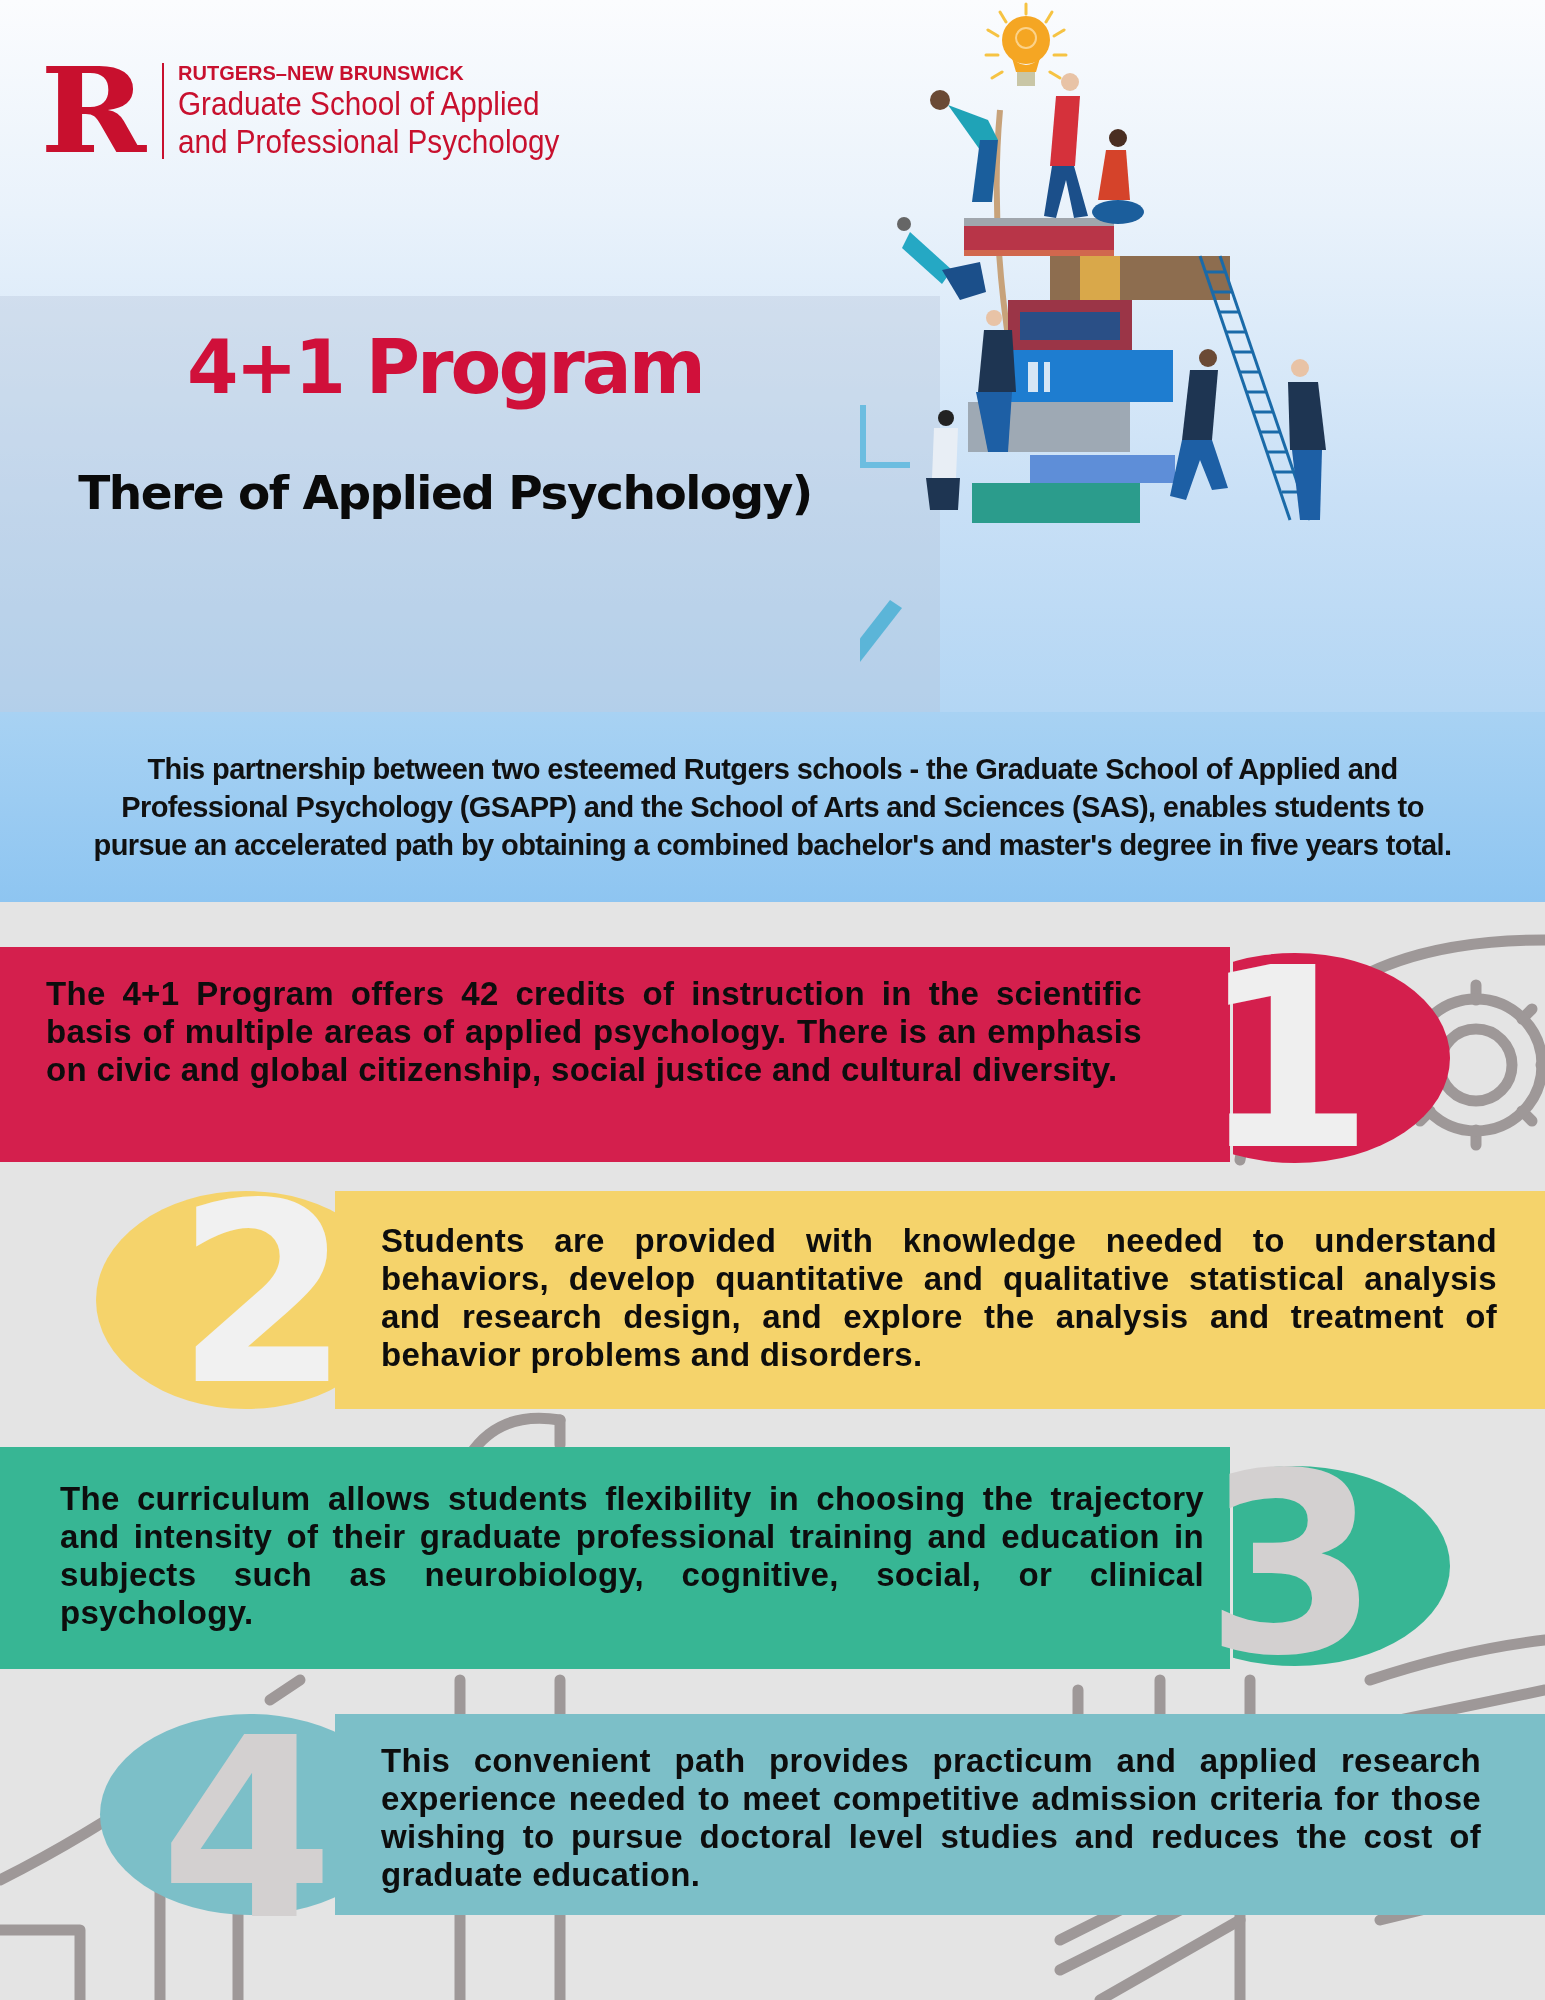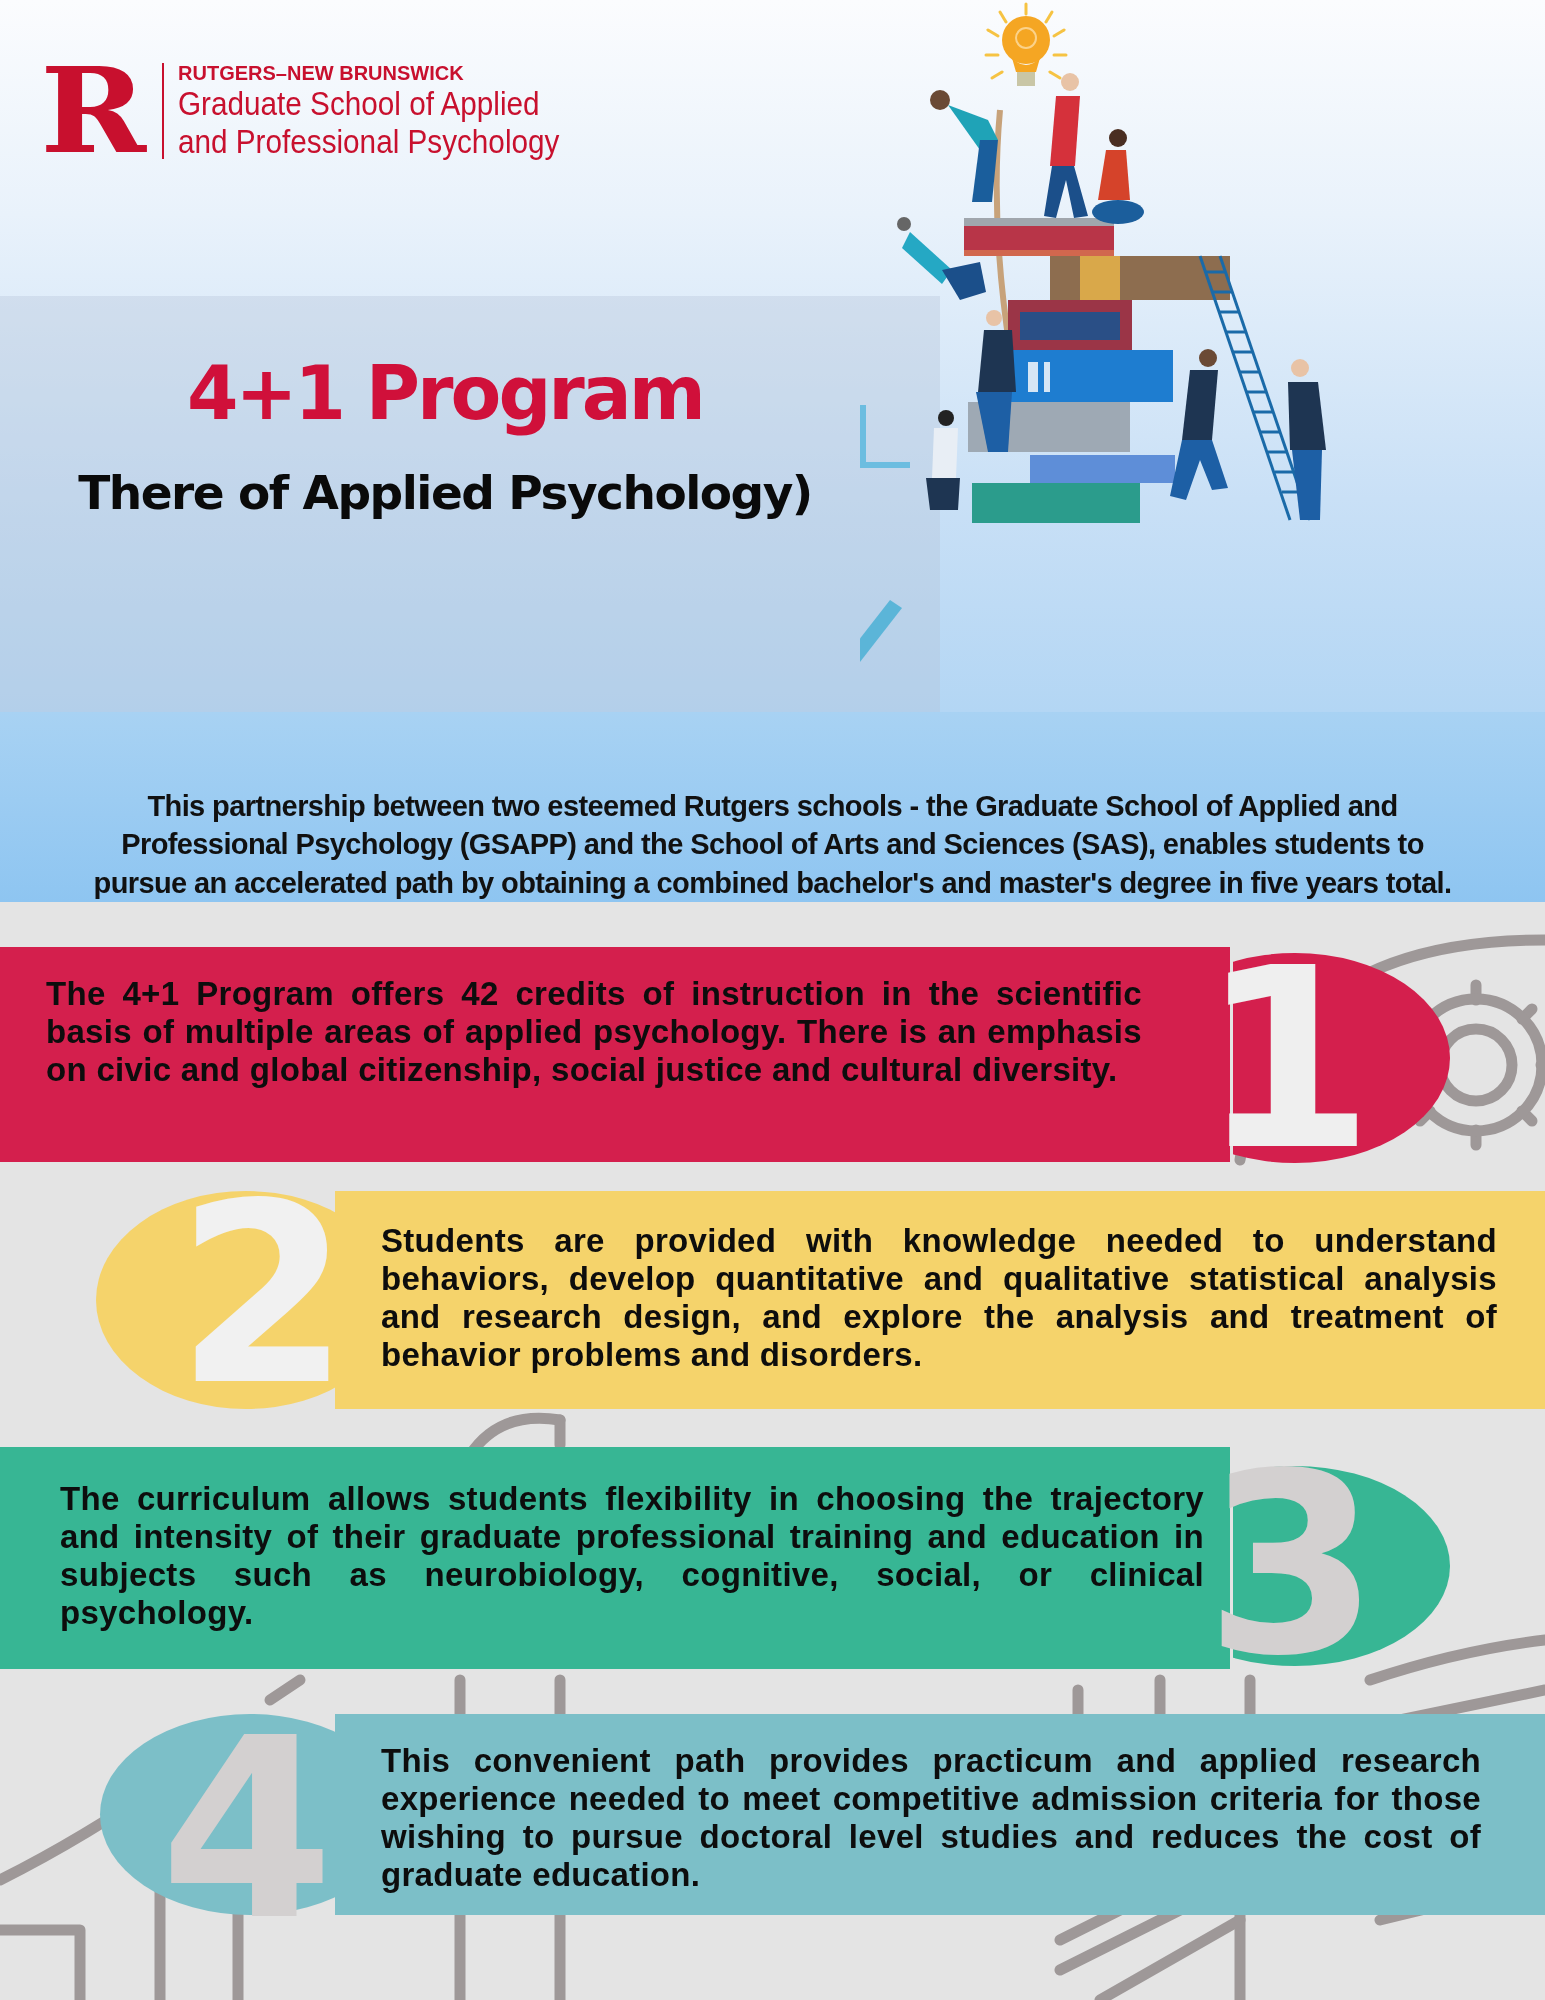--- a/index.html
+++ b/index.html
@@ -12,28 +12,28 @@
   .logo { position: absolute; left: 44px; top: 52px; display: flex; align-items: center; }
   .logo-r { font-family: "DejaVu Serif", serif; font-weight: bold; font-size: 118px; line-height: 1; color: #c8102e; letter-spacing: -4px; transform: scaleX(1.08); }
   .logo-divider { width: 2px; height: 96px; background: #c8102e; margin: 0 14px 0 24px; }
   .logo-text { color: #c8102e; font-family: "Liberation Sans", sans-serif; }
   .logo-line1 { font-size: 20px; font-weight: bold; letter-spacing: 0; }
   .logo-line2, .logo-line3 { font-size: 33px; line-height: 1.15; transform: scaleX(0.9); transform-origin: left; white-space: nowrap; }
 
   .title-panel { position: absolute; left: 0; top: 296px; width: 940px; height: 416px;
                  background: rgba(180,195,215,0.35); }
   .title-main { position: absolute; left: 0; width: 890px; top: 324px; text-align: center; color: #d0103a;
-                font-family: "DejaVu Sans", sans-serif; font-weight: bold; font-size: 74px; letter-spacing: -3px; margin-top: 26px; }
+                font-family: "DejaVu Sans", sans-serif; font-weight: bold; font-size: 74px; letter-spacing: -3px; }
   .title-sub { position: absolute; left: 0; width: 890px; top: 463px; text-align: center; color: #0a0a0a;
                font-family: "DejaVu Sans", sans-serif; font-weight: bold; font-size: 47px; line-height: 1.28; letter-spacing: -1.5px; }
 
   .illus { position: absolute; left: 860px; top: 0; width: 685px; height: 712px; }
 
   .intro { position: absolute; left: 0; top: 712px; width: 1545px; height: 190px;
-           background: linear-gradient(180deg, #a8d2f3 0%, #8ec5f1 100%); display: flex; align-items: flex-end; justify-content: center; }
+           background: linear-gradient(180deg, #a8d2f3 0%, #8ec5f1 100%); display: flex; align-items: center; justify-content: center; }
   .intro p { width: 1400px; text-align: center; font-family: "Liberation Sans", sans-serif; font-weight: bold; font-size: 29px;
              line-height: 1.32; color: #111; letter-spacing: -0.6px; }
 
   .bg-art { position: absolute; left: 0; top: 902px; width: 1545px; height: 1098px; }
 
   .banner { position: absolute; }
   .banner-text { position: absolute; font-family: "Liberation Sans", sans-serif; font-weight: bold; font-size: 33px;
                  line-height: 38px; color: #0d0d0d; text-align: justify; text-align-last: left; letter-spacing: 0.3px; }
   .num { position: absolute; font-family: "DejaVu Sans", sans-serif; font-weight: bold; line-height: 1; }
 

